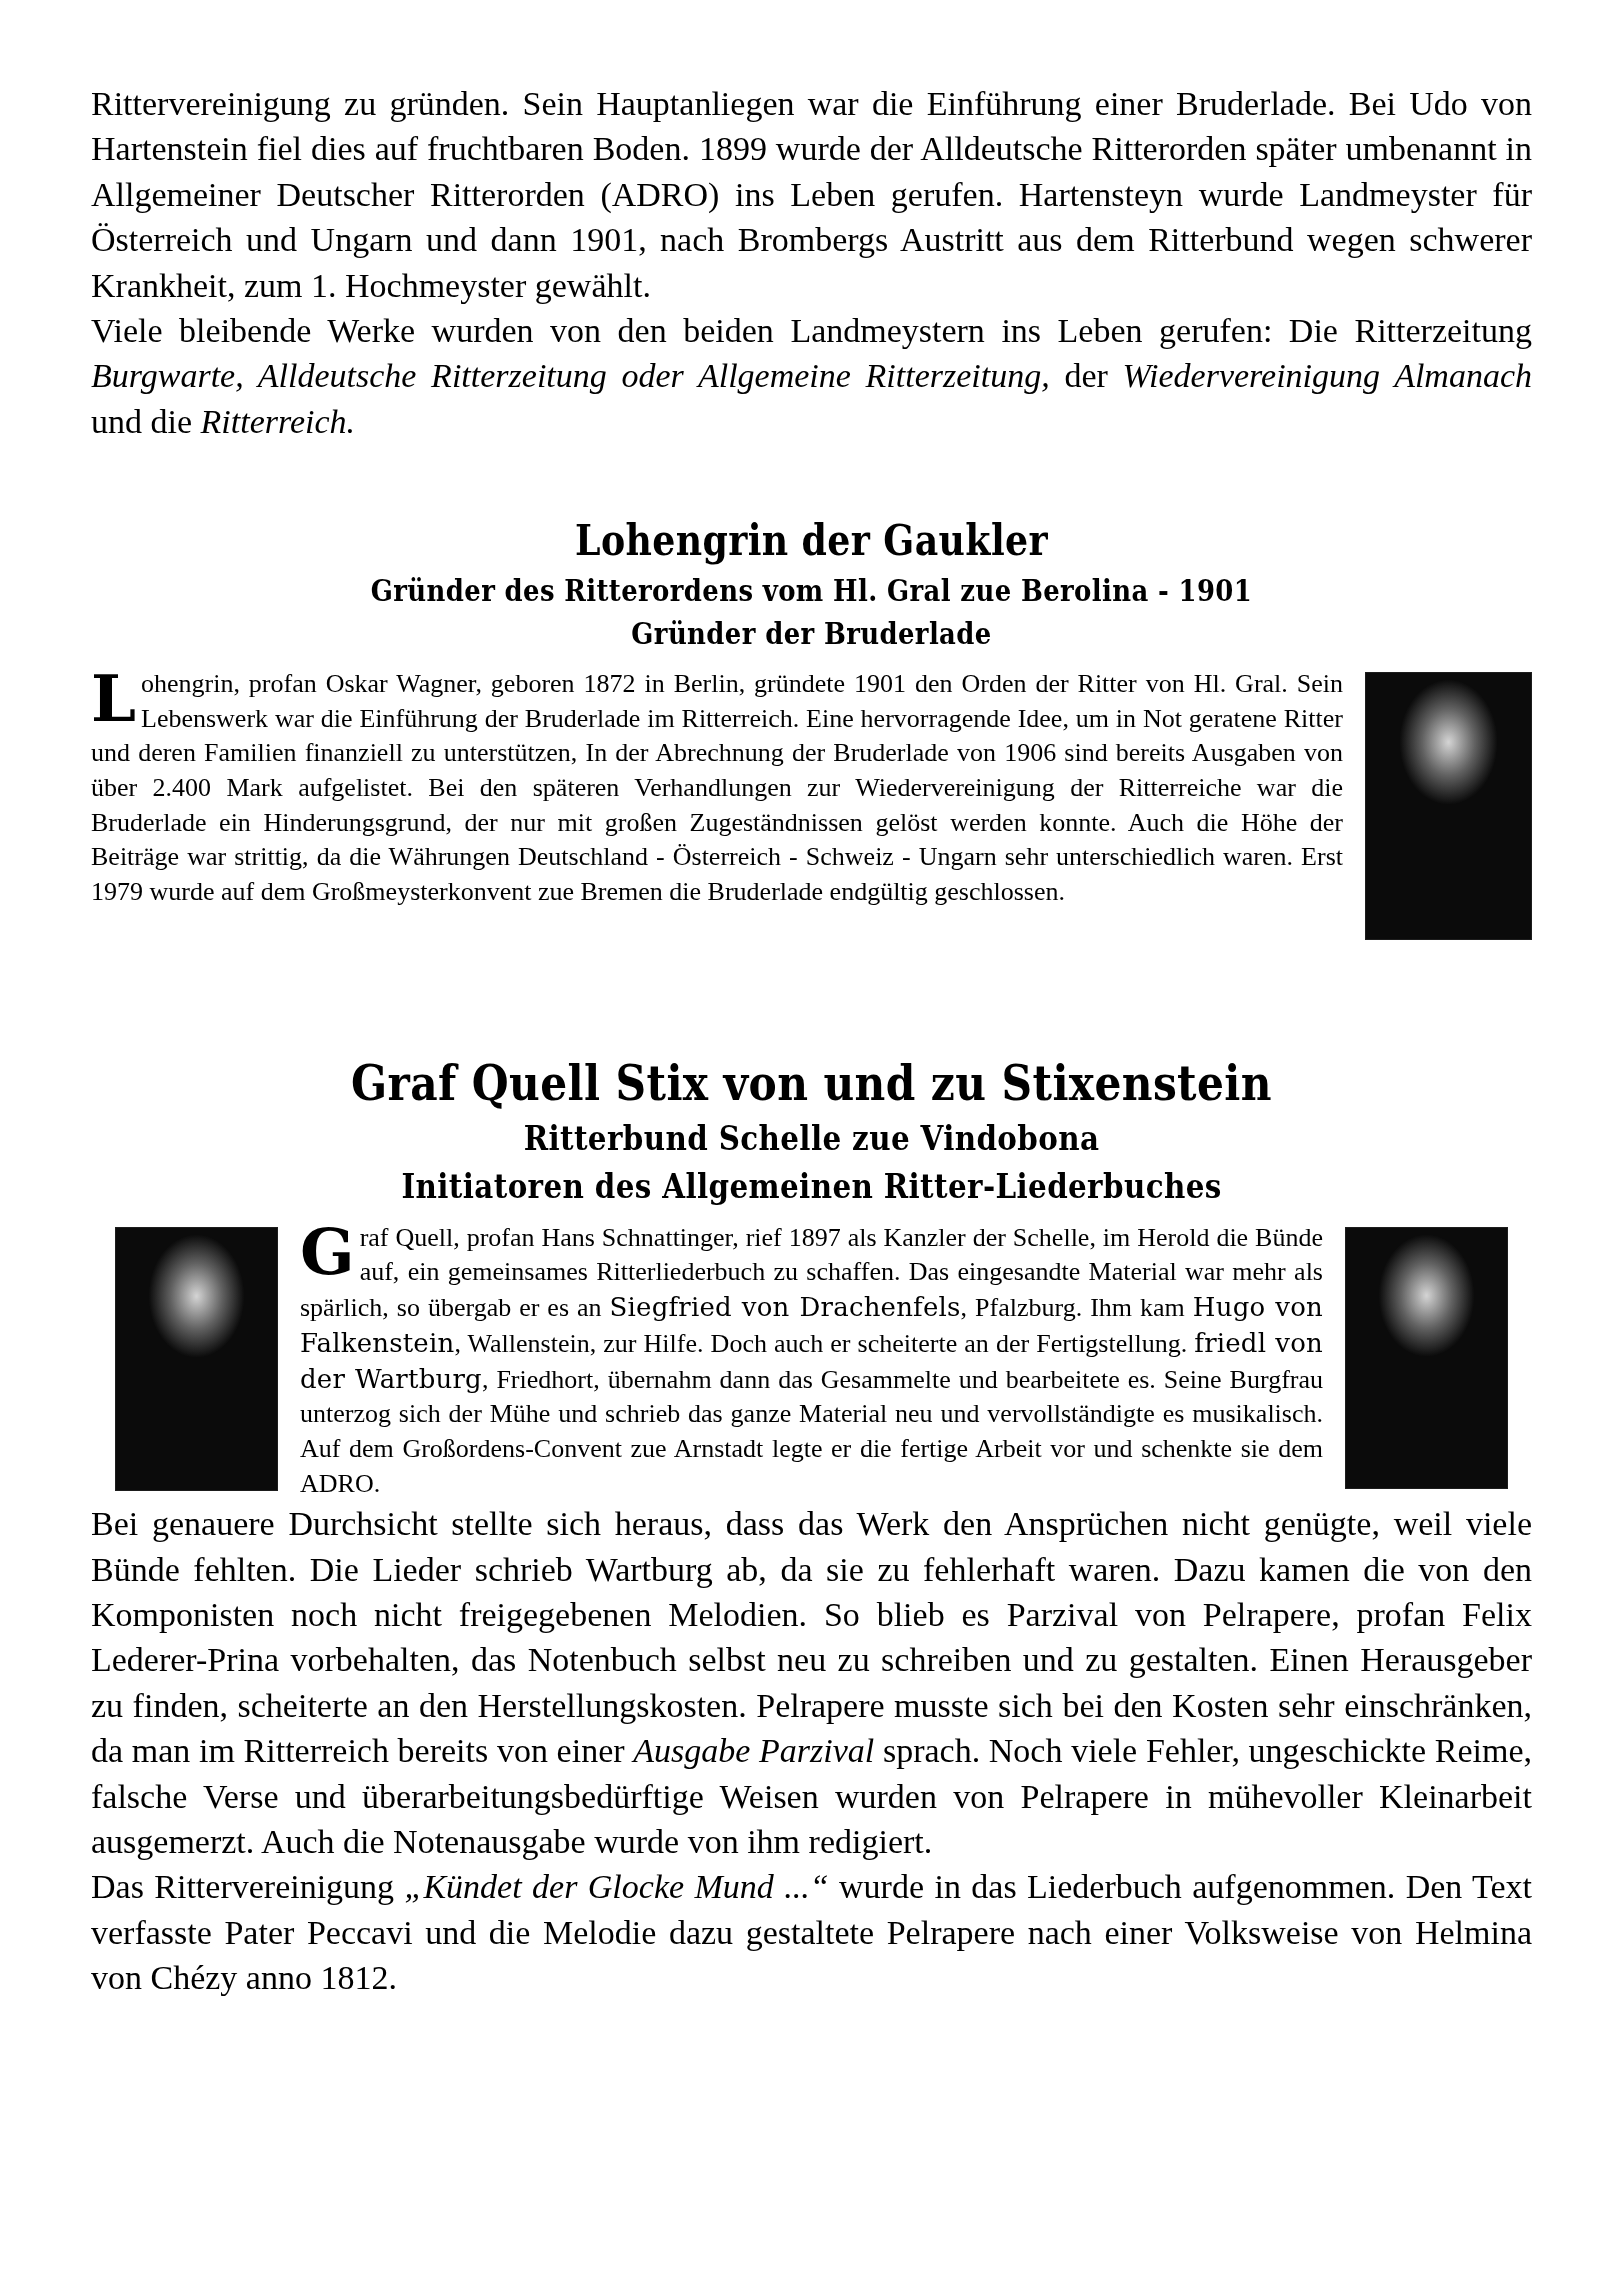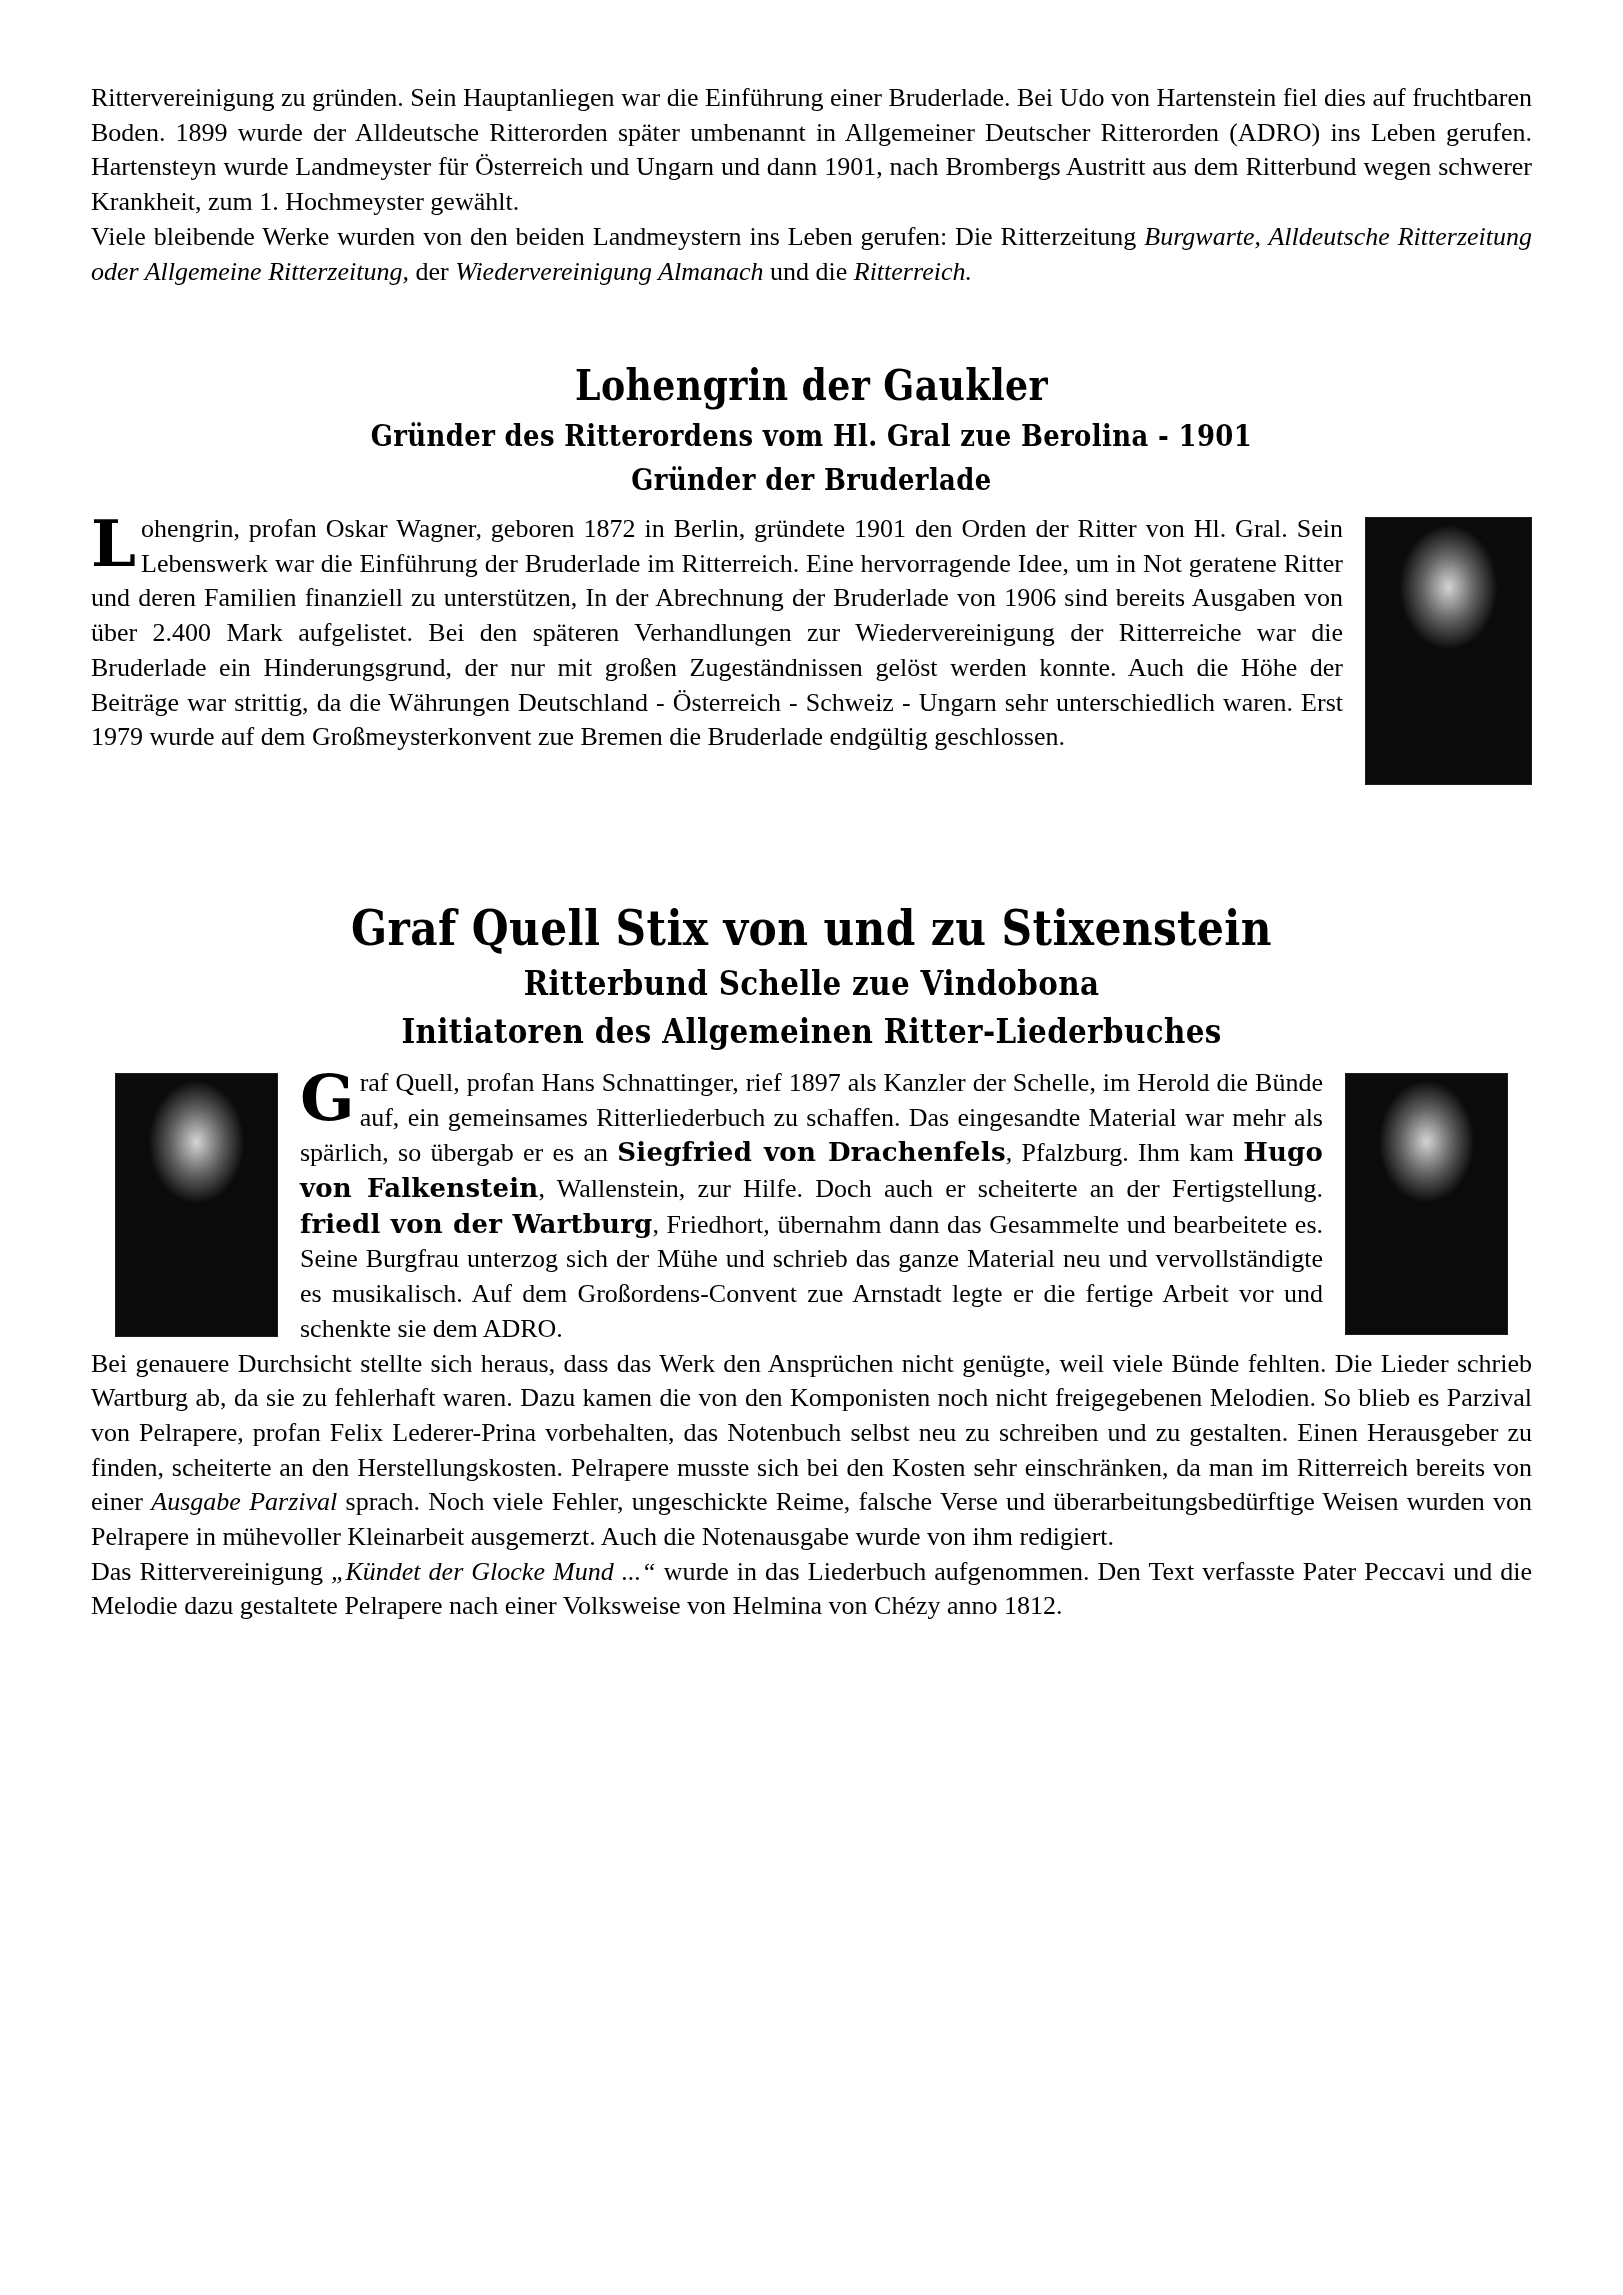--- a/index.html
+++ b/index.html
@@ -15,21 +15,21 @@
   }
   .page {
     position: relative;
     width: 1623px;
     min-height: 2295px;
     box-sizing: border-box;
     padding: 81px 91px 51px 91px;
   }
   p {
     margin: 0;
-    font-size: 26px;
+    font-size: 34px;
     line-height: 1.335;
     text-align: justify;
     text-justify: inter-word;
     hyphens: manual;
   }
   .intro p { text-align: justify; }
   .ital { font-style: italic; }
   .bold { font-weight: normal; }
 
   
@@ -112,21 +112,21 @@
     padding: 6.8px 5px 0 0;
     font-weight: bold;
   }
   .clearfix::after {
     content: "";
     display: block;
     clear: both;
   }
   .frak-inline {
     font-family: "DejaVu Serif", "Liberation Serif", serif;
-    font-weight: bold;
+    font-weight: normal;
     letter-spacing: 0.2px;
   }
   .section-body { position: relative; }
 </style>
 </head>
 <body>
 
 <div class="page">
 
   <div class="intro">

